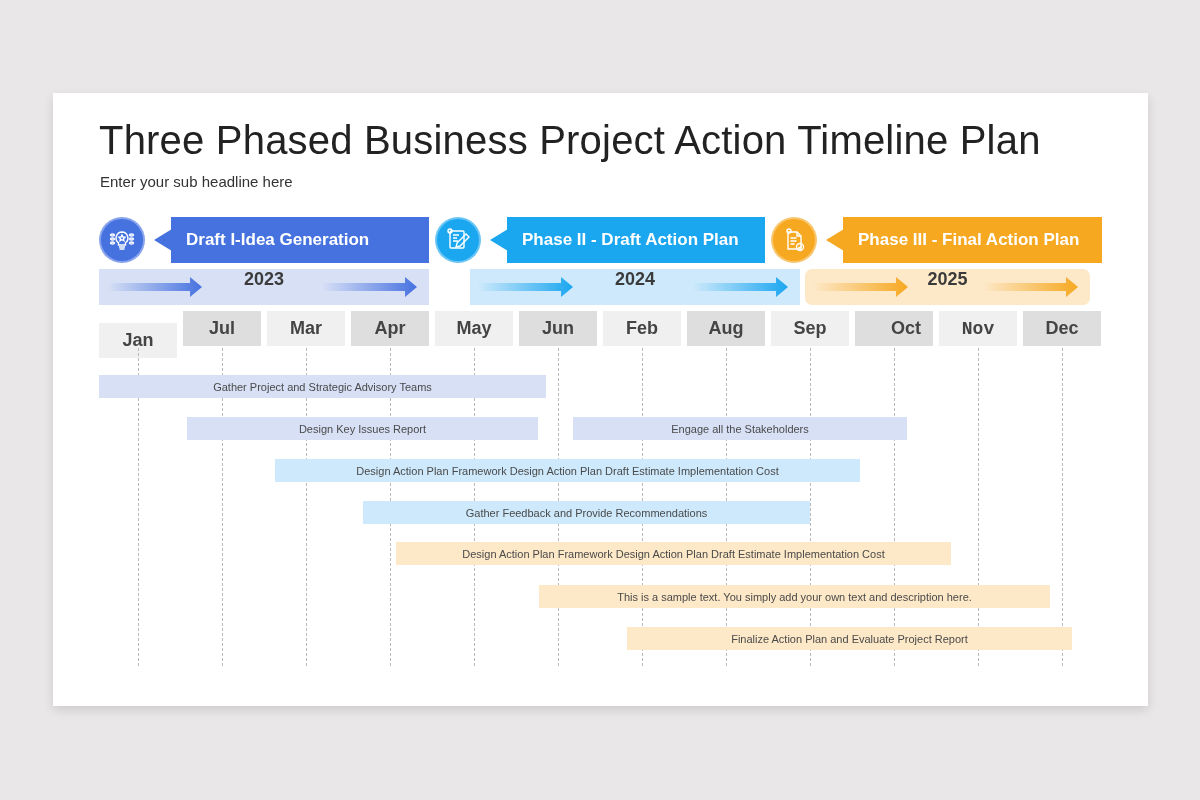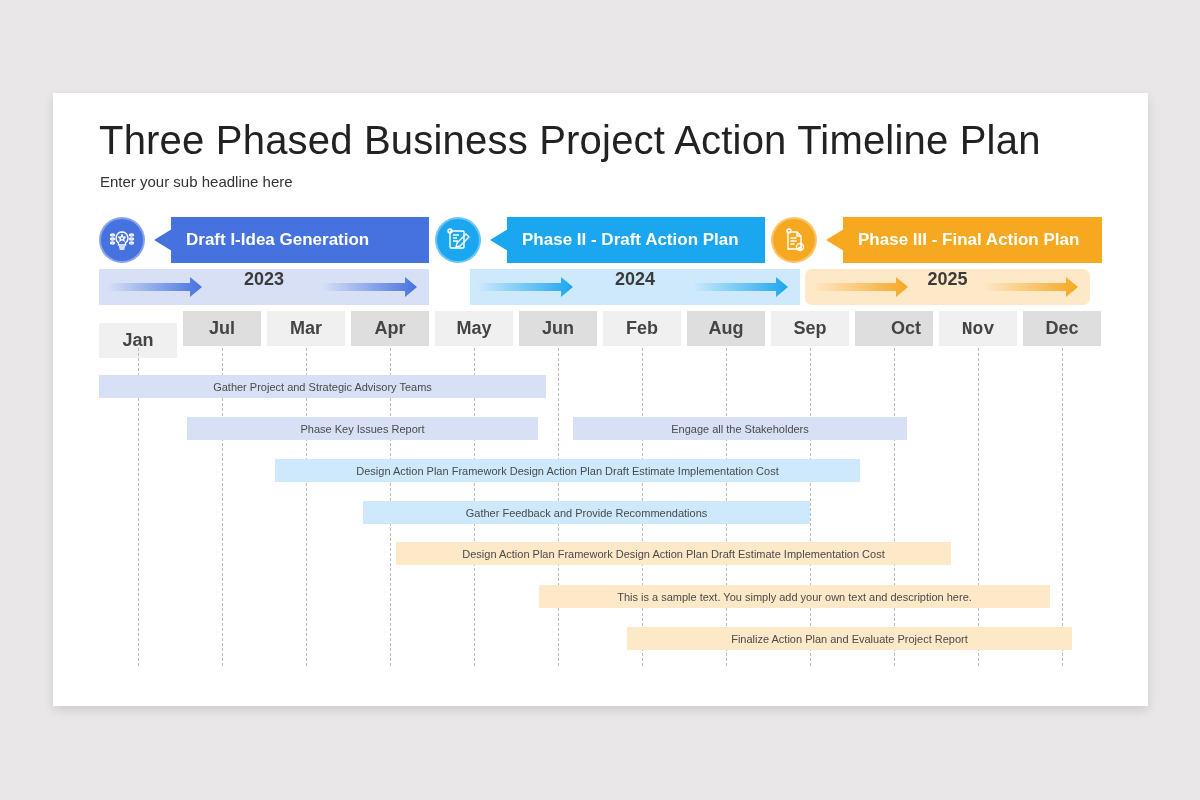--- a/index.html
+++ b/index.html
@@ -199,21 +199,21 @@
 <div class="vline" style="left:726px;"></div>
 <div class="vline" style="left:810px;"></div>
 <div class="vline" style="left:894px;"></div>
 <div class="vline" style="left:978px;"></div>
 <div class="vline" style="left:1062px;"></div>
 
 <div class="bar blue" style="left:99px; top:375px; width:447px;">
   <span>Gather Project and Strategic Advisory Teams</span>
 </div>
 <div class="bar blue" style="left:187px; top:417px; width:351px;">
-  <span>Phase Key Issues Report</span>
+  <span>Design Key Issues Report</span>
 </div>
 <div class="bar blue" style="left:573px; top:417px; width:334px;">
   <span>Engage all the Stakeholders</span>
 </div>
 <div class="bar sky" style="left:275px; top:459px; width:585px;">
   <span>Design Action Plan Framework Design Action Plan Draft Estimate Implementation Cost</span>
 </div>
 <div class="bar sky" style="left:363px; top:501px; width:447px;">
   <span>Gather Feedback and Provide Recommendations</span>
 </div>

